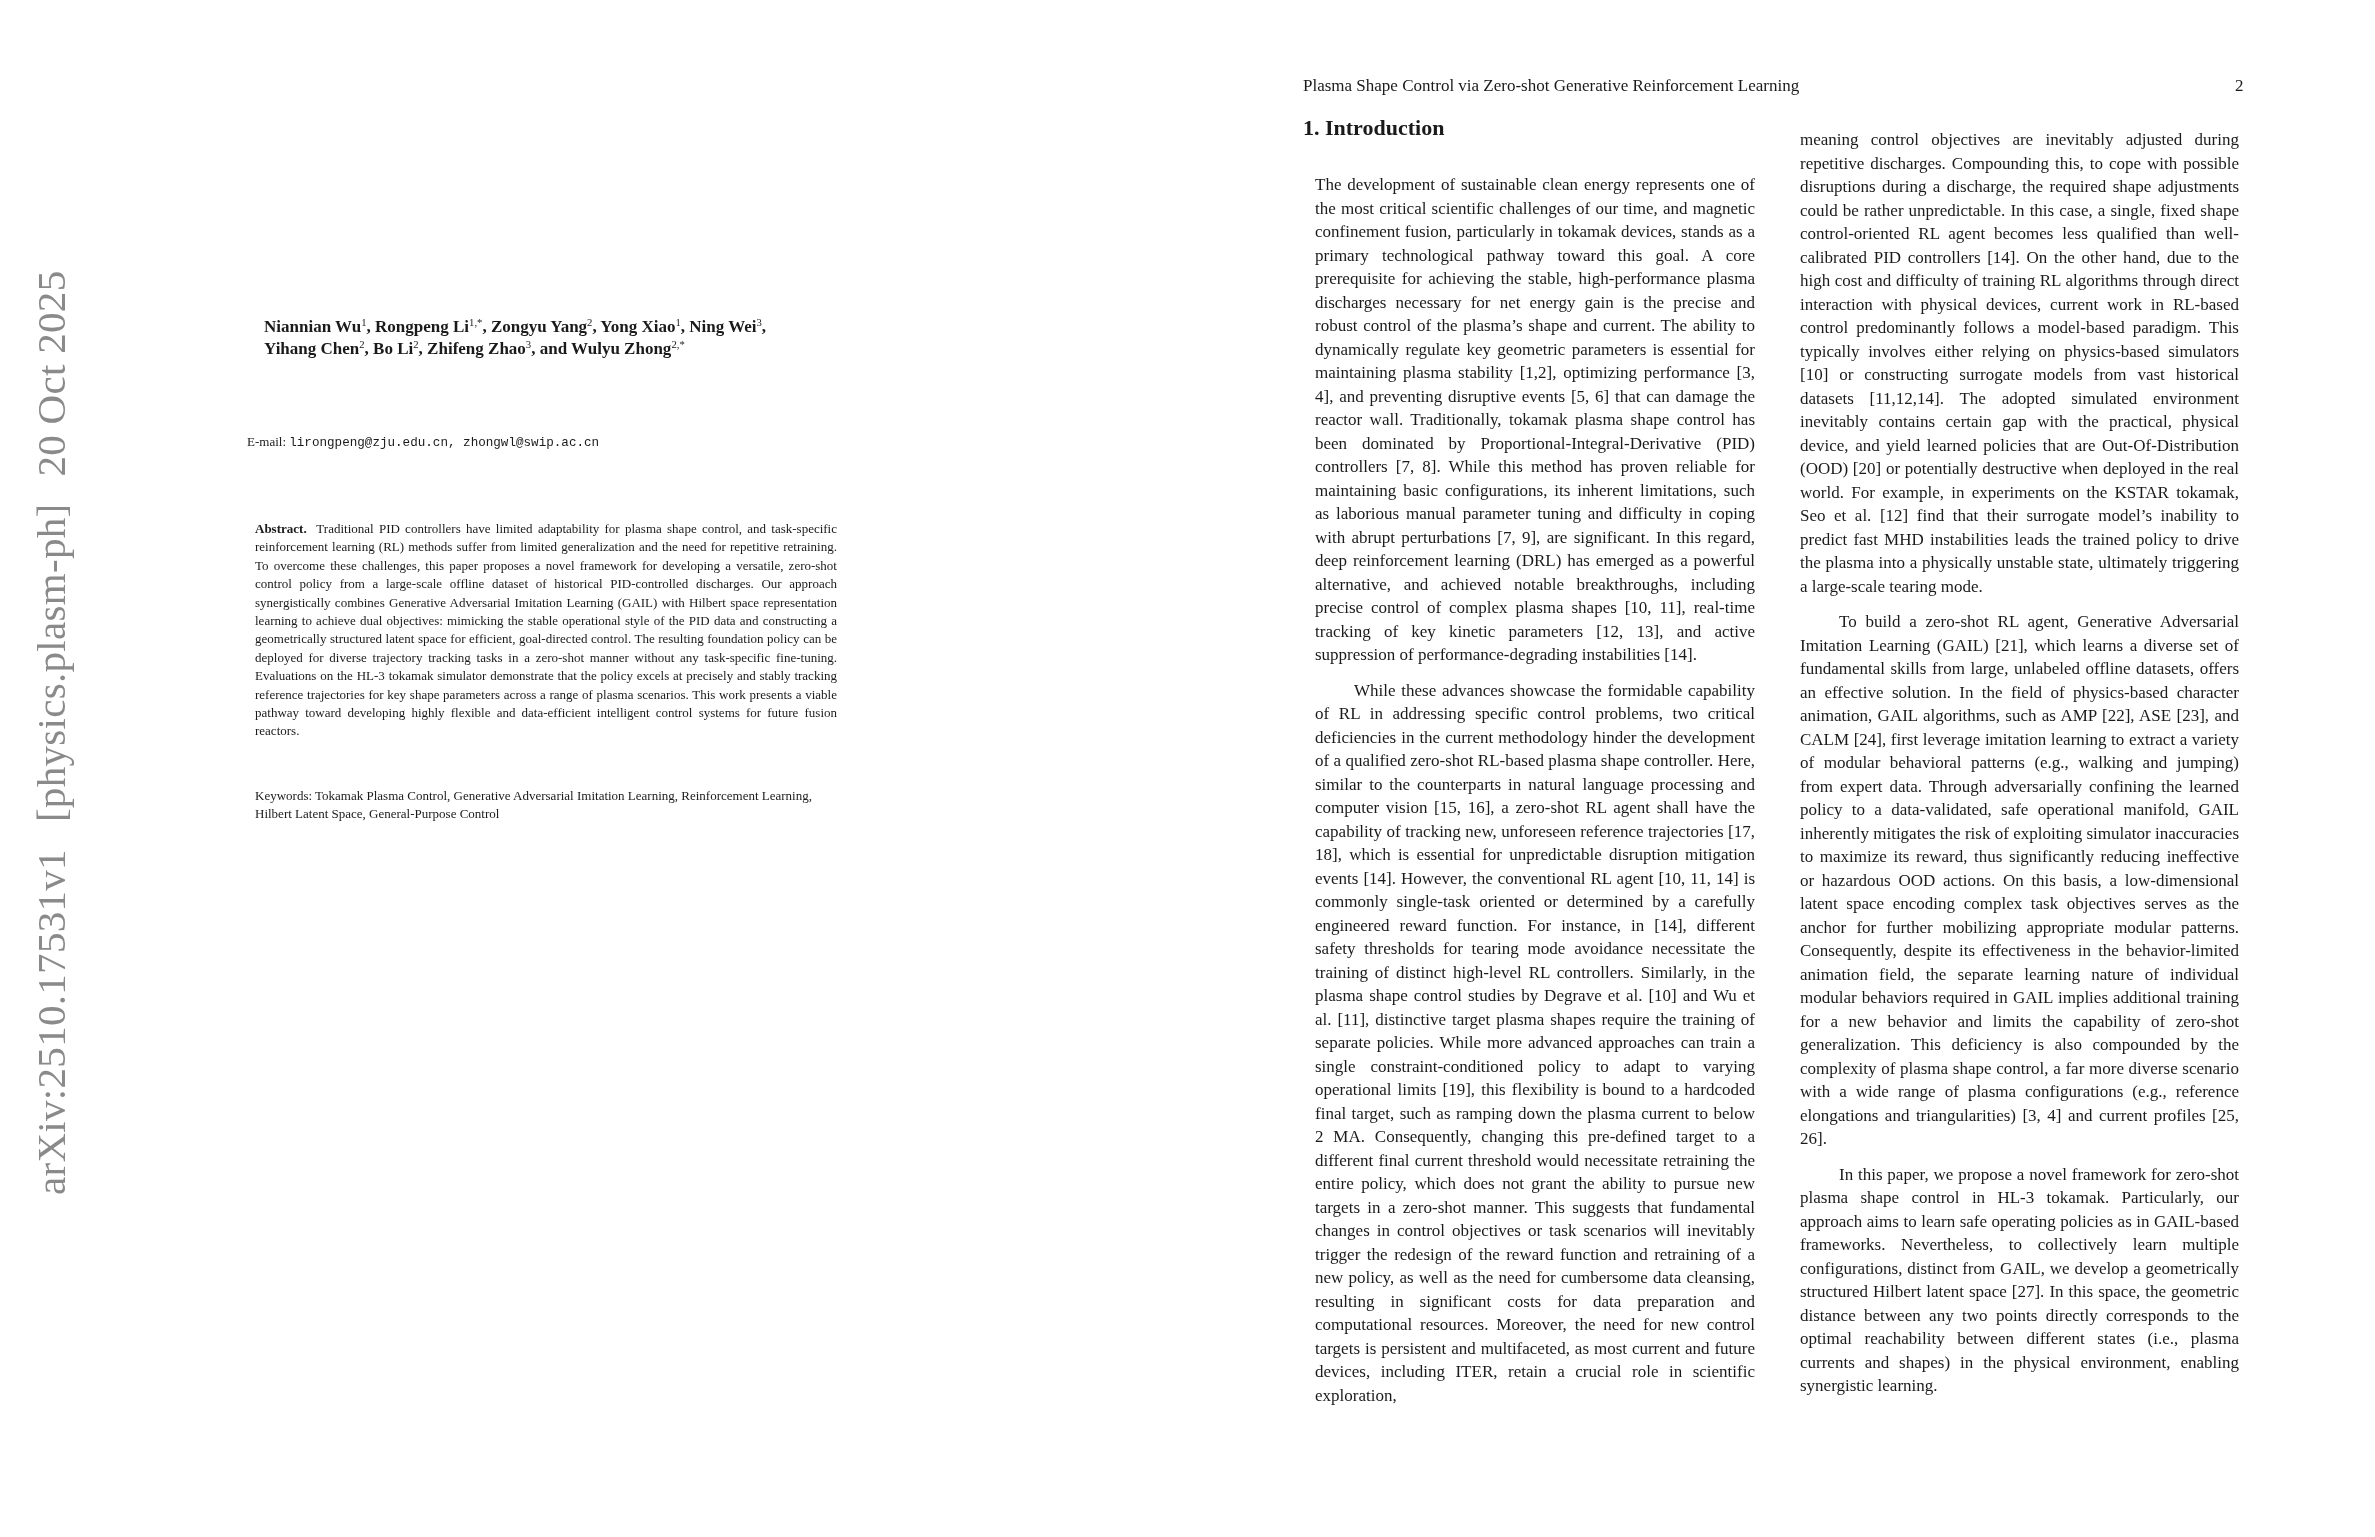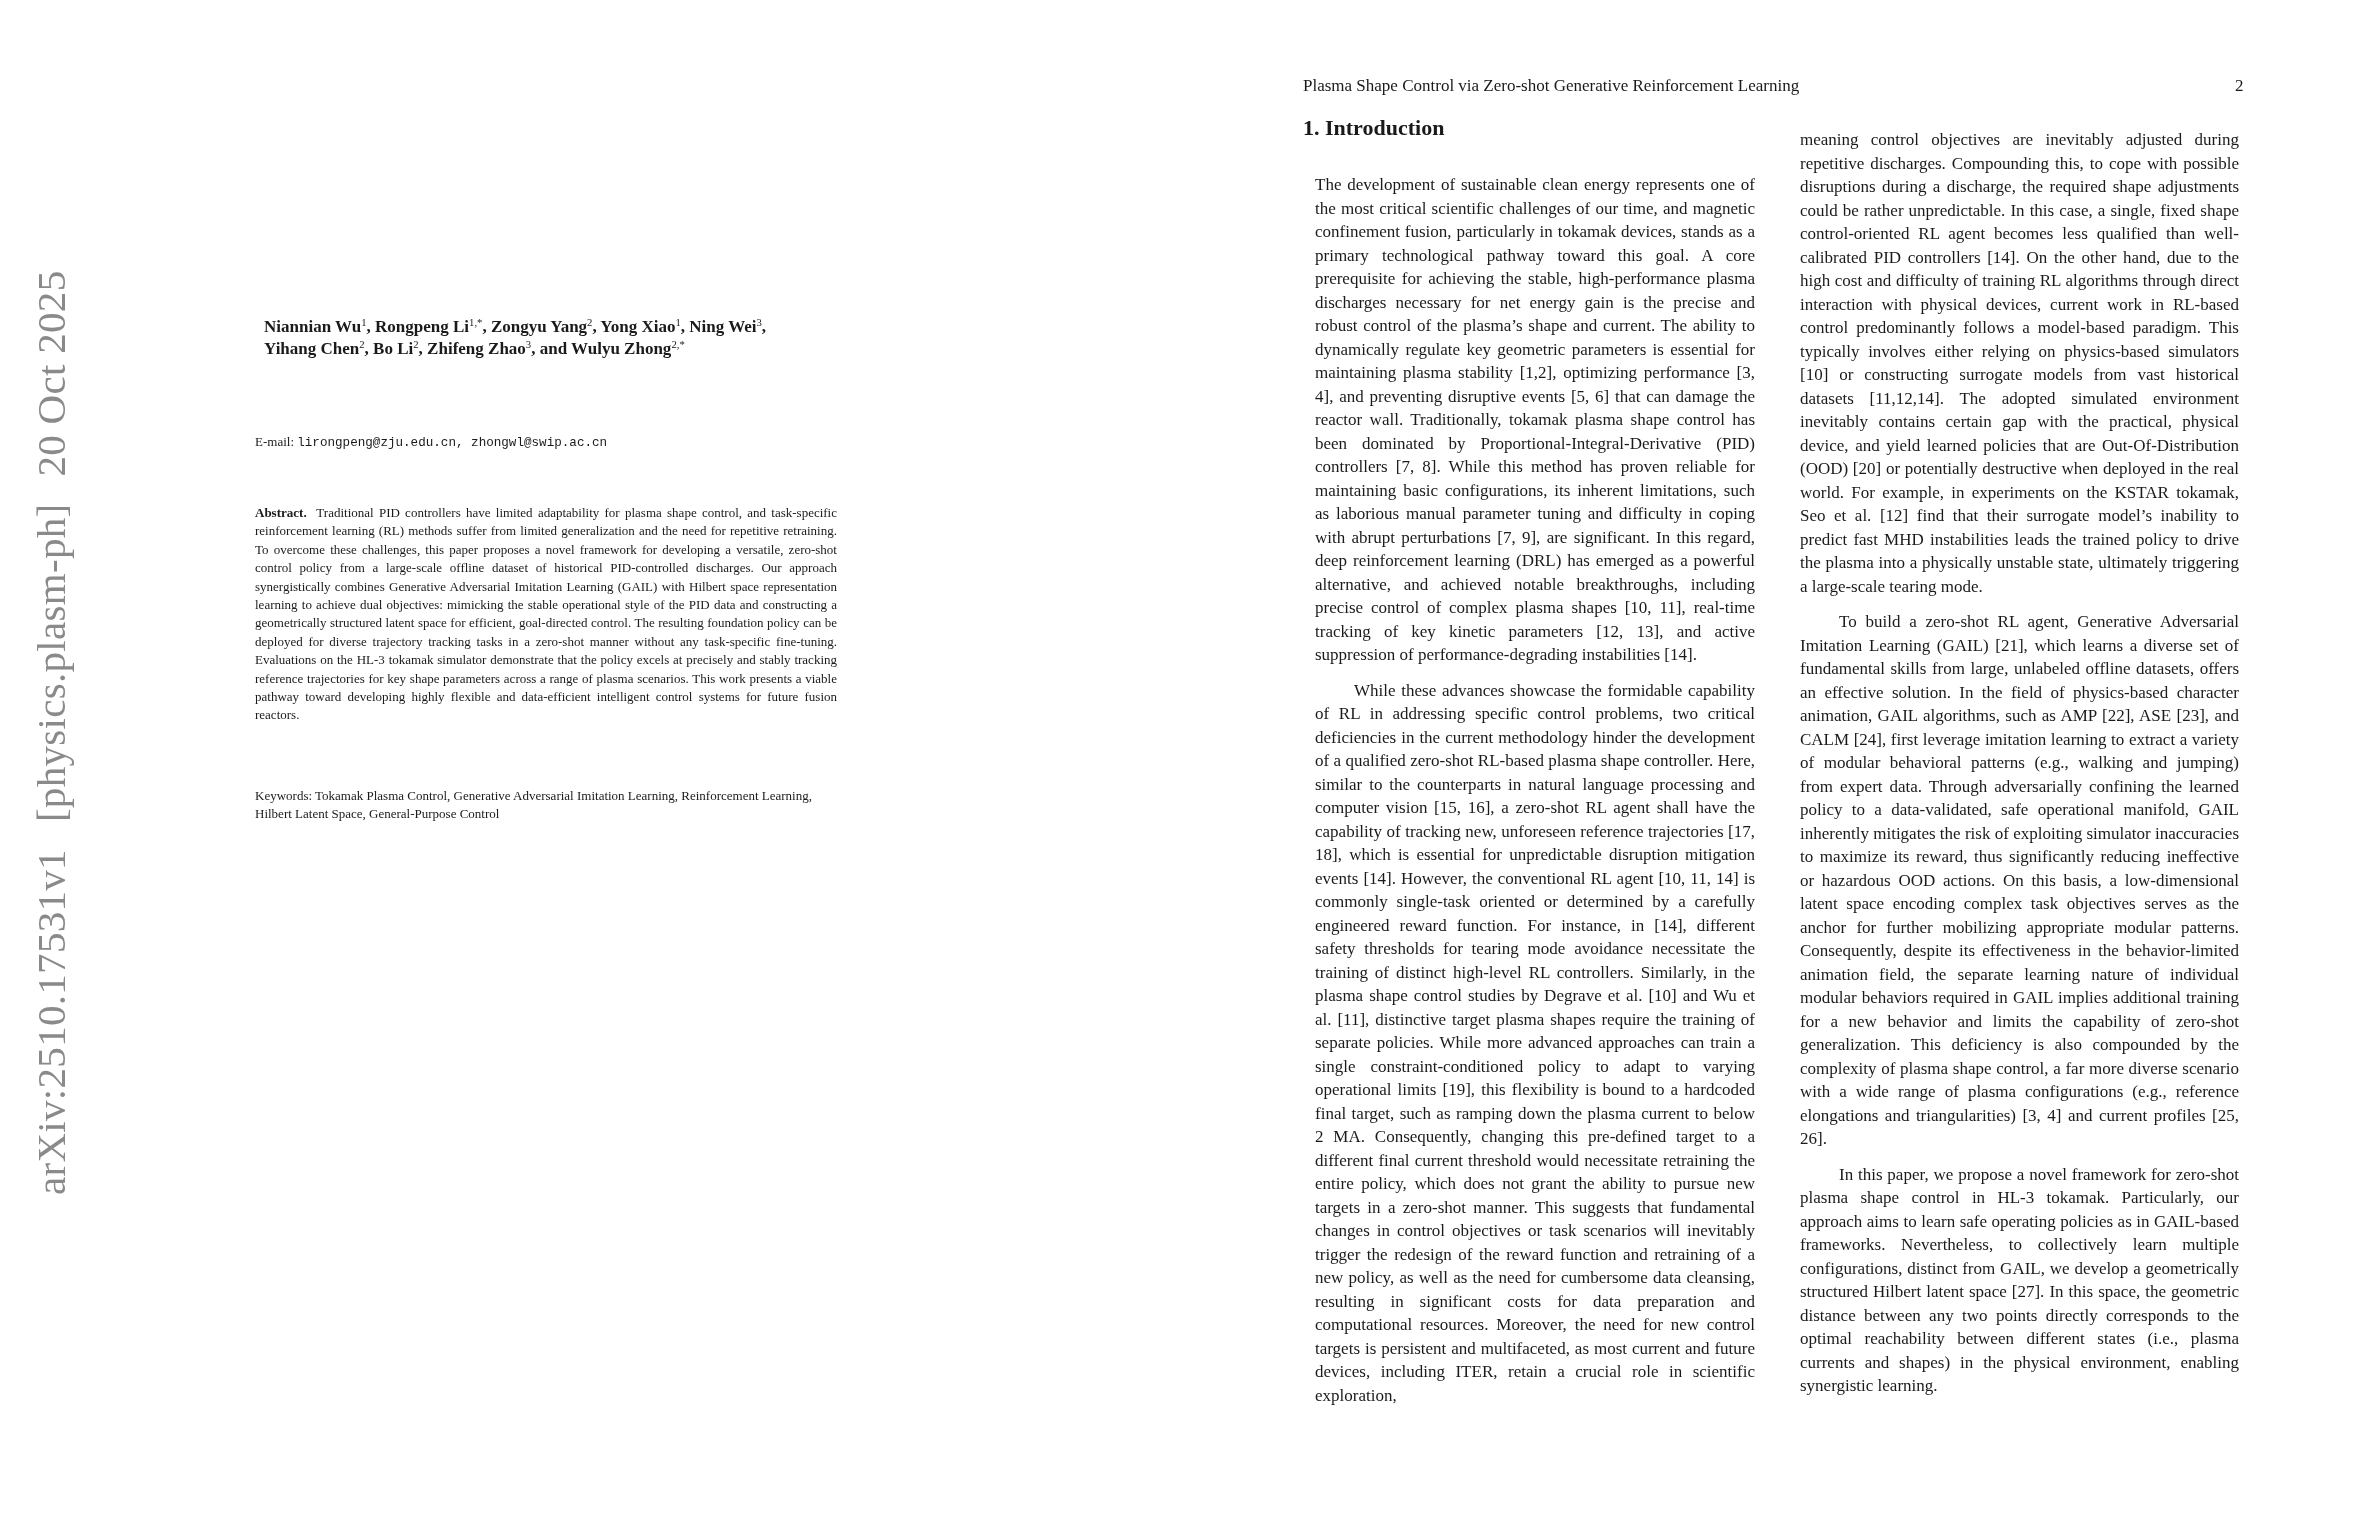--- a/index.html
+++ b/index.html
@@ -26,25 +26,25 @@
     position: absolute; left: 264px; top: 316px; width: 621px;
     font-size: 17px; font-weight: bold; line-height: 22px;
   }
   .authors sup { font-size: 10.7px; font-weight: normal; vertical-align: 5.8px; line-height: 0; }
   .affils {
     position: absolute; left: 255px; top: 367px; width: 621px;
     font-size: 13px; line-height: 18.4px;
   }
   .affils div { white-space: nowrap; }
   .email {
-    position: absolute; left: 255px; top: 434px; font-size: 13px; white-space: nowrap;
+    position: absolute; left: 247px; top: 434px; font-size: 13px; white-space: nowrap;
   }
   .email .mono { font-family: "Liberation Mono", "DejaVu Sans Mono", monospace; font-size: 12.6px; }
   .abstract {
-    position: absolute; left: 255px; top: 504px; width: 582px;
+    position: absolute; left: 255px; top: 520px; width: 582px;
     font-size: 13px; line-height: 18.4px; text-align: justify;
   }
   .abstract .label { font-weight: bold; margin-right: 9.7px; }
   .keywords {
     position: absolute; left: 255px; top: 787px; width: 582px;
     font-size: 13px; line-height: 18.4px;
   }
 
   .running-head {
     position: absolute; left: 1303px; top: 76px; font-size: 17px; white-space: nowrap;

